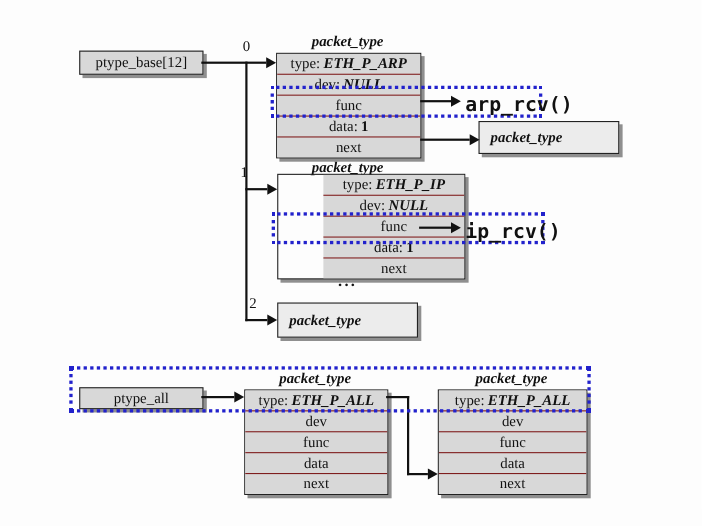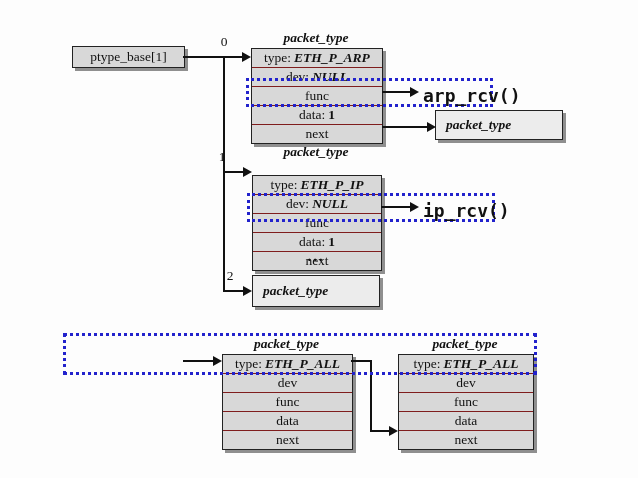--- a/index.html
+++ b/index.html
@@ -57,21 +57,21 @@
     position:absolute;font-size:15px;font-weight:bold;letter-spacing:2px;
     text-align:center;z-index:1;
   }
 </style>
 </head>
 <body>
 
 <div id="canvas">
 
   <div class="gbox" style="left:72px;top:46px;width:111px;height:20px;line-height:20px;">
-    <span>ptype_base[1]</span>
+    <span>ptype_base[12]</span>
   </div>
 
   <div class="hline" style="left:183px;top:56px;width:59px;"></div>
   <div class="ah" style="left:242px;top:52px;"></div>
 
   <div class="vline" style="left:223px;top:56px;height:236px;"></div>
 
   <div class="idx" style="left:215px;top:34px;width:18px;">0</div>
   <div class="idx" style="left:213px;top:149px;width:18px;">1</div>
   <div class="idx" style="left:217px;top:268px;width:26px;">2</div>
@@ -105,21 +105,21 @@
   <div class="ah" style="left:410px;top:87px;"></div>
   <div class="fn" style="left:423px;top:85px;">arp_rcv()</div>
 
   <div class="hline" style="left:382px;top:126px;width:45px;"></div>
   <div class="ah" style="left:427px;top:122px;"></div>
   <div class="plainbox" style="left:435px;top:110px;width:128px;height:30px;">
     <span>packet_type</span>
   </div>
 
   <div class="struct-title" style="left:252px;top:144px;width:128px;">packet_type</div>
-  <div class="struct" style="left:252px;top:175px;width:128px;">
+  <div class="struct" style="left:252px;top:158px;width:128px;padding-left:41px;">
     <div class="row">
       <span class="pfx">type:</span><span class="bi">ETH_P_IP</span>
     </div>
     <div class="row">
       <span class="pfx">dev:</span><span class="bi">NULL</span>
     </div>
     <div class="row">
       <span>func</span>
     </div>
     <div class="row">
@@ -136,20 +136,23 @@
   <div class="fn" style="left:423px;top:200px;">ip_rcv()</div>
 
   <div class="dots" style="left:290px;top:248px;width:52px;">...</div>
 
   <div class="plainbox" style="left:252px;top:275px;width:128px;height:32px;">
     <span>packet_type</span>
   </div>
 
   <div class="dotted" style="left:63px;top:333px;width:468px;height:36px;"></div>
 
+  <div class="gbox" style="left:72px;top:352px;width:111px;height:18px;line-height:18px;">
+    <span>ptype_all</span>
+  </div>
   <div class="hline" style="left:183px;top:360px;width:30px;"></div>
   <div class="ah" style="left:213px;top:356px;"></div>
 
   <div class="struct-title" style="left:222px;top:336px;width:129px;">packet_type</div>
   <div class="struct" style="left:222px;top:354px;width:129px;">
     <div class="row">
       <span class="pfx">type:</span><span class="bi">ETH_P_ALL</span>
     </div>
     <div class="row">
       <span>dev</span>

